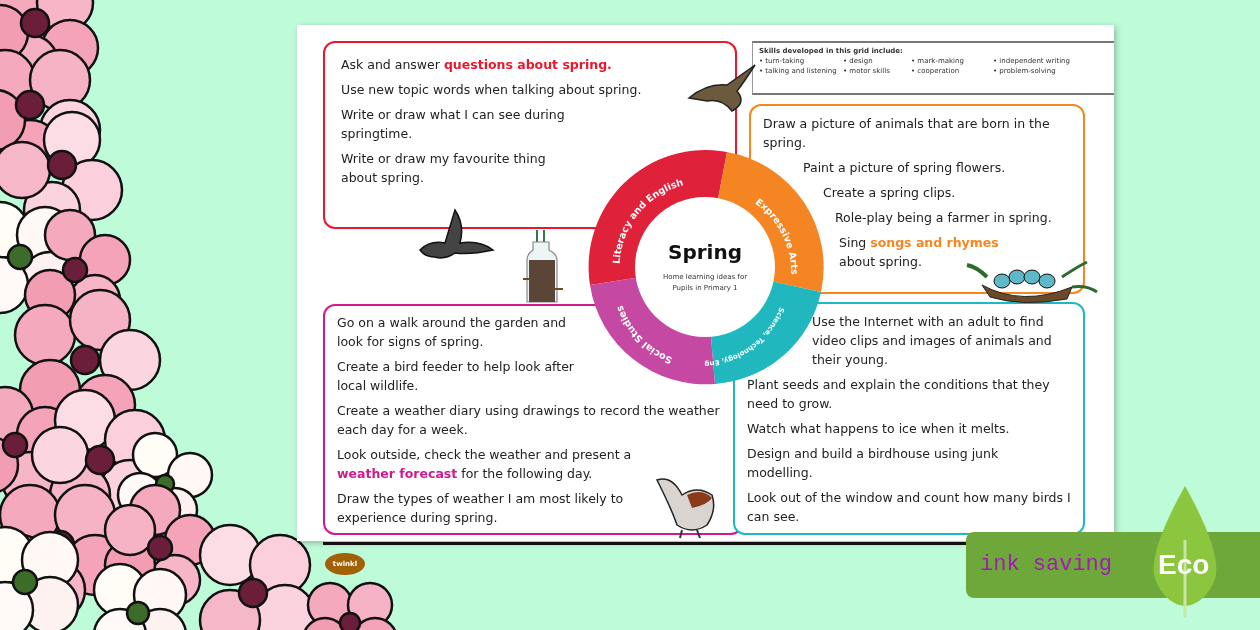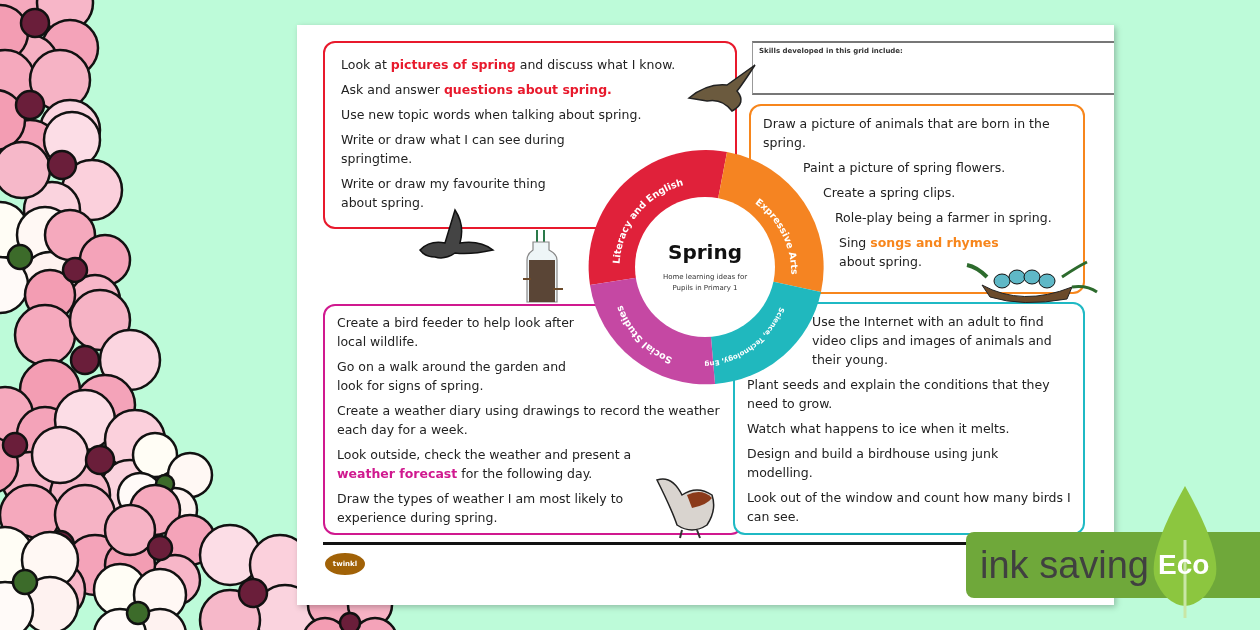--- a/index.html
+++ b/index.html
@@ -3,21 +3,21 @@
 <meta charset="utf-8">
 <style>
   * { box-sizing: border-box; margin: 0; padding: 0; }
   html, body { width: 1260px; height: 630px; overflow: hidden; }
   body { background: #bdfbd9; position: relative; font-family: "DejaVu Sans", sans-serif; }
 
   .flowers { position: absolute; left: 0; top: 0; width: 420px; height: 630px; overflow: hidden; }
   .flowers svg { position: absolute; left: 0; top: 0; }
 
   .sheet {
-    position: absolute; left: 297px; top: 25px; width: 817px; height: 580px;
+    position: absolute; left: 297px; top: 25px; width: 817px; height: 516px;
     background: #ffffff; box-shadow: 2px 2px 6px rgba(0,0,0,0.25);
   }
 
   .skills {
     position: absolute; left: 455px; top: 16px; width: 362px; height: 54px;
     border-top: 2px solid #777; border-bottom: 2px solid #777; border-left: 1px solid #999;
     padding: 3px 6px; font-size: 7px; color: #333; line-height: 10px;
   }
   .skills .title { font-weight: bold; font-size: 7px; }
   .skills-grid { display: grid; grid-template-columns: 84px 68px 82px 110px; }
@@ -47,22 +47,22 @@
   .logo {
     position: absolute; left: 28px; top: 528px; width: 40px; height: 22px; background: #a16207;
     border-radius: 50%; color: #fff; font-size: 7px; font-weight: bold; text-align: center; line-height: 22px;
   }
 
   .eco-bar {
     position: absolute; left: 966px; top: 532px; width: 294px; height: 66px;
     background: #6fa83a; border-radius: 8px 0 0 8px;
   }
   .eco-text {
-    position: absolute; left: 980px; top: 540px; font-family: Liberation Sans, sans-serif;
-    font-size: 38px; color: #404040; line-height: 50px;
+    position: absolute; left: 980px; top: 540px; font-family: Liberation Mono, monospace;
+    font-size: 22px; color: #a21caf; line-height: 50px;
   }
   .eco-leaf { position: absolute; left: 1145px; top: 484px; }
   .eco-label {
     position: absolute; left: 1158px; top: 540px; font-family: "Liberation Sans", sans-serif;
     font-size: 28px; font-weight: bold; color: #fff; line-height: 50px;
   }
   .deco { position: absolute; }
 </style>
 </head>
 <body>
@@ -182,41 +182,50 @@
         <circle cx="0" cy="3" r="10" fill="#6a1e3a"></circle>
       </g>
     </g>
   </svg>
 </div>
 
 <div class="sheet">
 
   <div class="skills">
     <div class="title">Skills developed in this grid include:</div>
+    <div class="skills-grid">
+      <span>turn-taking</span>
+      <span>design</span>
+      <span>mark-making</span>
+      <span>independent writing</span>
+      <span>talking and listening</span>
+      <span>motor skills</span>
+      <span>cooperation</span>
+      <span>problem-solving</span>
+    </div>
   </div>
 
   <div class="box box-lit">
-    <p><span>Look at </span><span class="hl">pictures of spring</span><span> and discuss what I know.</span></p>
     <p><span>Ask and answer </span><span class="hl">questions about spring.</span></p>
     <p><span>Use new topic words when talking about spring.</span></p>
     <p style="width:240px"><span>Write or draw what I can see during springtime.</span></p>
     <p style="width:240px"><span>Write or draw my favourite thing about spring.</span></p>
   </div>
 
   <div class="box box-exp">
     <p style="width:300px"><span>Draw a picture of animals that are born in the spring.</span></p>
     <p style="padding-left:40px"><span>Paint a picture of spring flowers.</span></p>
     <p style="padding-left:60px"><span>Create a spring clips.</span></p>
     <p style="padding-left:72px"><span>Role-play being a farmer in spring.</span></p>
     <p style="padding-left:76px;width:260px"><span>Sing </span><span class="hl">songs and rhymes</span><span> about spring.</span></p>
   </div>
 
   <div class="box box-soc">
+    <p style="width:245px"><span>Go on a walk around the garden and look for signs of spring.</span></p>
     <p style="width:265px"><span>Create a bird feeder to help look after local wildlife.</span></p>
-    <p style="width:245px"><span>Go on a walk around the garden and look for signs of spring.</span></p>
     <p style="width:390px"><span>Create a weather diary using drawings to record the weather each day for a week.</span></p>
     <p style="width:330px"><span>Look outside, check the weather and present a </span><span class="hl">weather forecast</span><span> for the following day.</span></p>
     <p style="width:320px"><span>Draw the types of weather I am most likely to experience during spring.</span></p>
   </div>
 
   <div class="box box-sci">
     <p style="padding-left:65px;width:310px"><span>Use the Internet with an adult to find video clips and images of animals and their young.</span></p>
     <p style="padding-left:0;width:320px"><span>Plant seeds and explain the conditions that they need to grow.</span></p>
     <p><span>Watch what happens to ice when it melts.</span></p>
     <p style="width:300px"><span>Design and build a birdhouse using junk modelling.</span></p>

